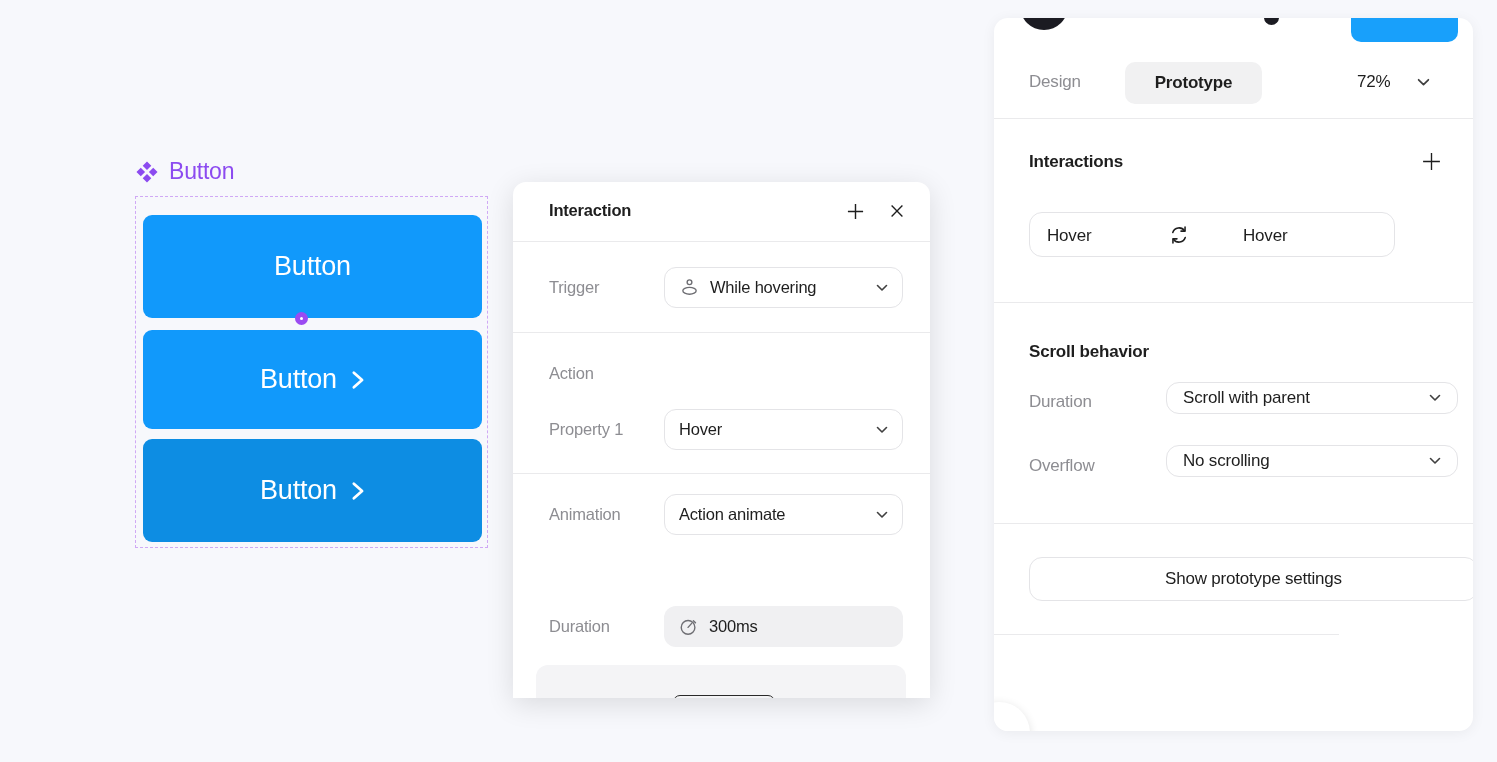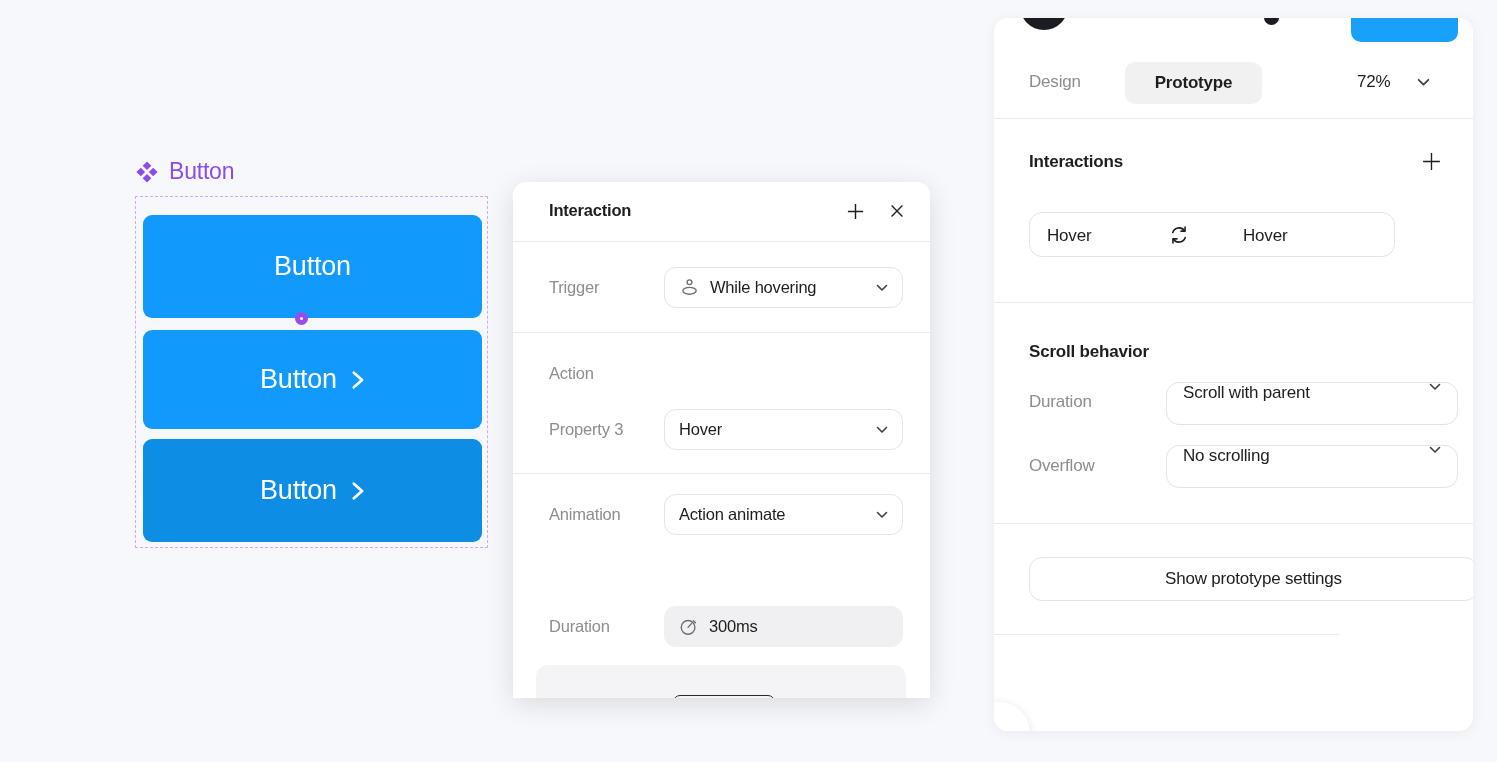--- a/index.html
+++ b/index.html
@@ -50,21 +50,21 @@
   .tab-design{position:absolute;left:35px;top:54px;font-size:17px;color:var(--label-gray);cursor:pointer;}
   .tab-proto{position:absolute;left:131px;top:44px;width:137px;height:42px;border-radius:10px;background:#F1F1F2;display:flex;align-items:center;justify-content:center;font-size:17px;font-weight:600;color:var(--text-dark);cursor:pointer;}
   .zoom-ctrl{position:absolute;left:363px;top:54px;display:flex;align-items:center;gap:27px;font-size:17px;color:var(--text-dark);cursor:pointer;}
   .sec-title{position:absolute;left:35px;font-size:17px;font-weight:700;color:var(--text-dark);}
   .rp-plus{left:424px;top:130px;}
   .hover-row{position:absolute;left:35px;top:194px;width:366px;height:45px;border:1px solid var(--border-light);border-radius:13px;background:#fff;font-size:17px;color:var(--text-dark);cursor:pointer;}
   .hover-row .t1{position:absolute;left:17px;top:0;line-height:45px;}
   .hover-row .swap{position:absolute;left:138px;top:11px;}
   .hover-row .t2{position:absolute;left:213px;top:0;line-height:45px;}
   .rrow-label{position:absolute;left:35px;font-size:17px;color:var(--label-gray);}
-  .rselect{position:absolute;left:172px;width:292px;height:43px;border:1px solid var(--border-light);border-radius:13px;background:#fff;display:flex;padding:0 16px;font-size:17px;color:var(--text-dark);cursor:pointer;}
+  .rselect{position:absolute;left:172px;width:292px;height:32px;border:1px solid var(--border-light);border-radius:13px;background:#fff;display:flex;align-items:center;padding:0 16px;font-size:17px;color:var(--text-dark);cursor:pointer;}
   .rselect .grow{flex:1;}
   .settings-btn{position:absolute;left:35px;top:539px;width:449px;height:44px;border:1px solid var(--border-light);border-radius:13px;background:#fff;display:flex;align-items:center;justify-content:center;font-size:17px;color:var(--text-dark);cursor:pointer;}
   .part-divider{position:absolute;left:0;top:616px;width:345px;height:1px;background:var(--divider);}
   .corner-bump{position:absolute;left:-26px;top:684px;width:62px;height:62px;border-radius:50%;background:#fff;box-shadow:0 2px 10px rgba(0,0,0,.12);}
   svg{display:block;}
 </style>
 </head>
 <body>
 
 <div class="stage">
@@ -128,21 +128,21 @@
       </div>
     </div>
 
     <div class="hline" style="top:150px"></div>
 
     <div class="irow" style="top:171px">
       <span class="ilabel">Action</span>
     </div>
 
     <div class="irow" style="top:227px">
-      <span class="ilabel">Property 3</span>
+      <span class="ilabel">Property 1</span>
       <div class="iselect">
         <span class="grow">Hover</span>
         <svg width="12" height="8" viewBox="0 0 12 8" fill="none" stroke="#404040" stroke-width="1.6" stroke-linecap="round" stroke-linejoin="round">
             <path d="M1.5 1.5 L6 6 L10.5 1.5"></path>
           </svg>
       </div>
     </div>
 
     <div class="hline" style="top:291px"></div>
 

